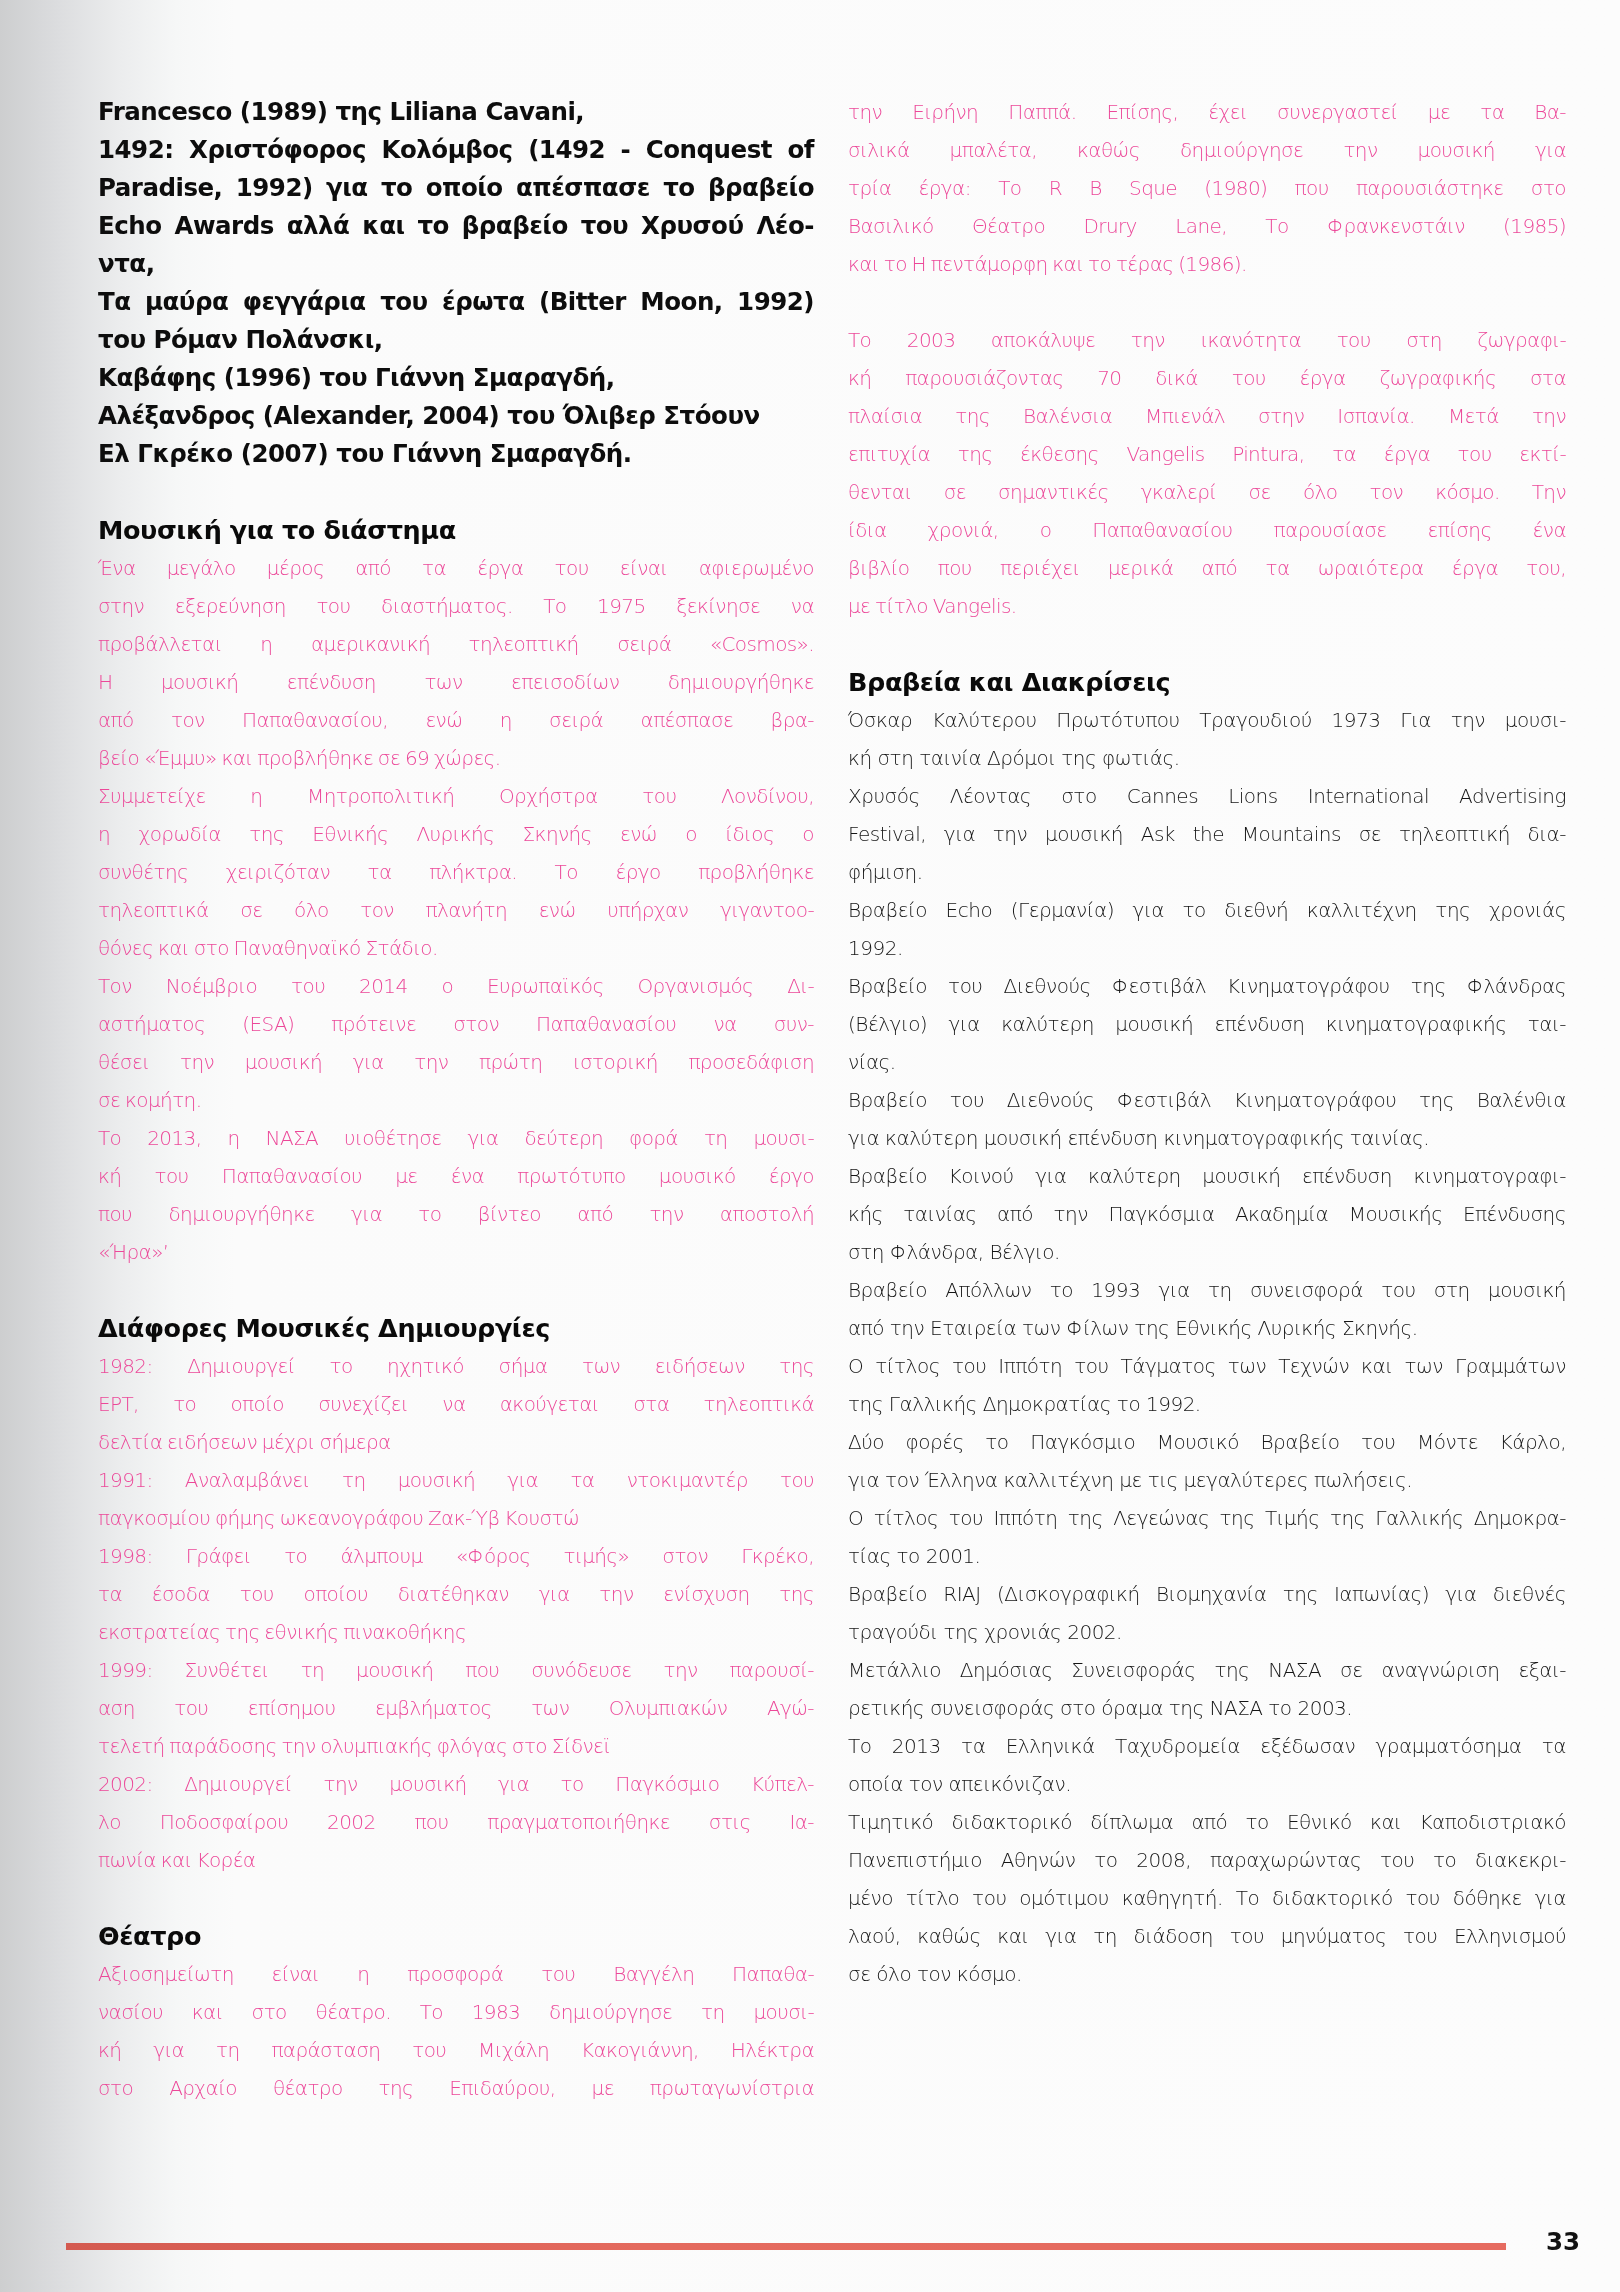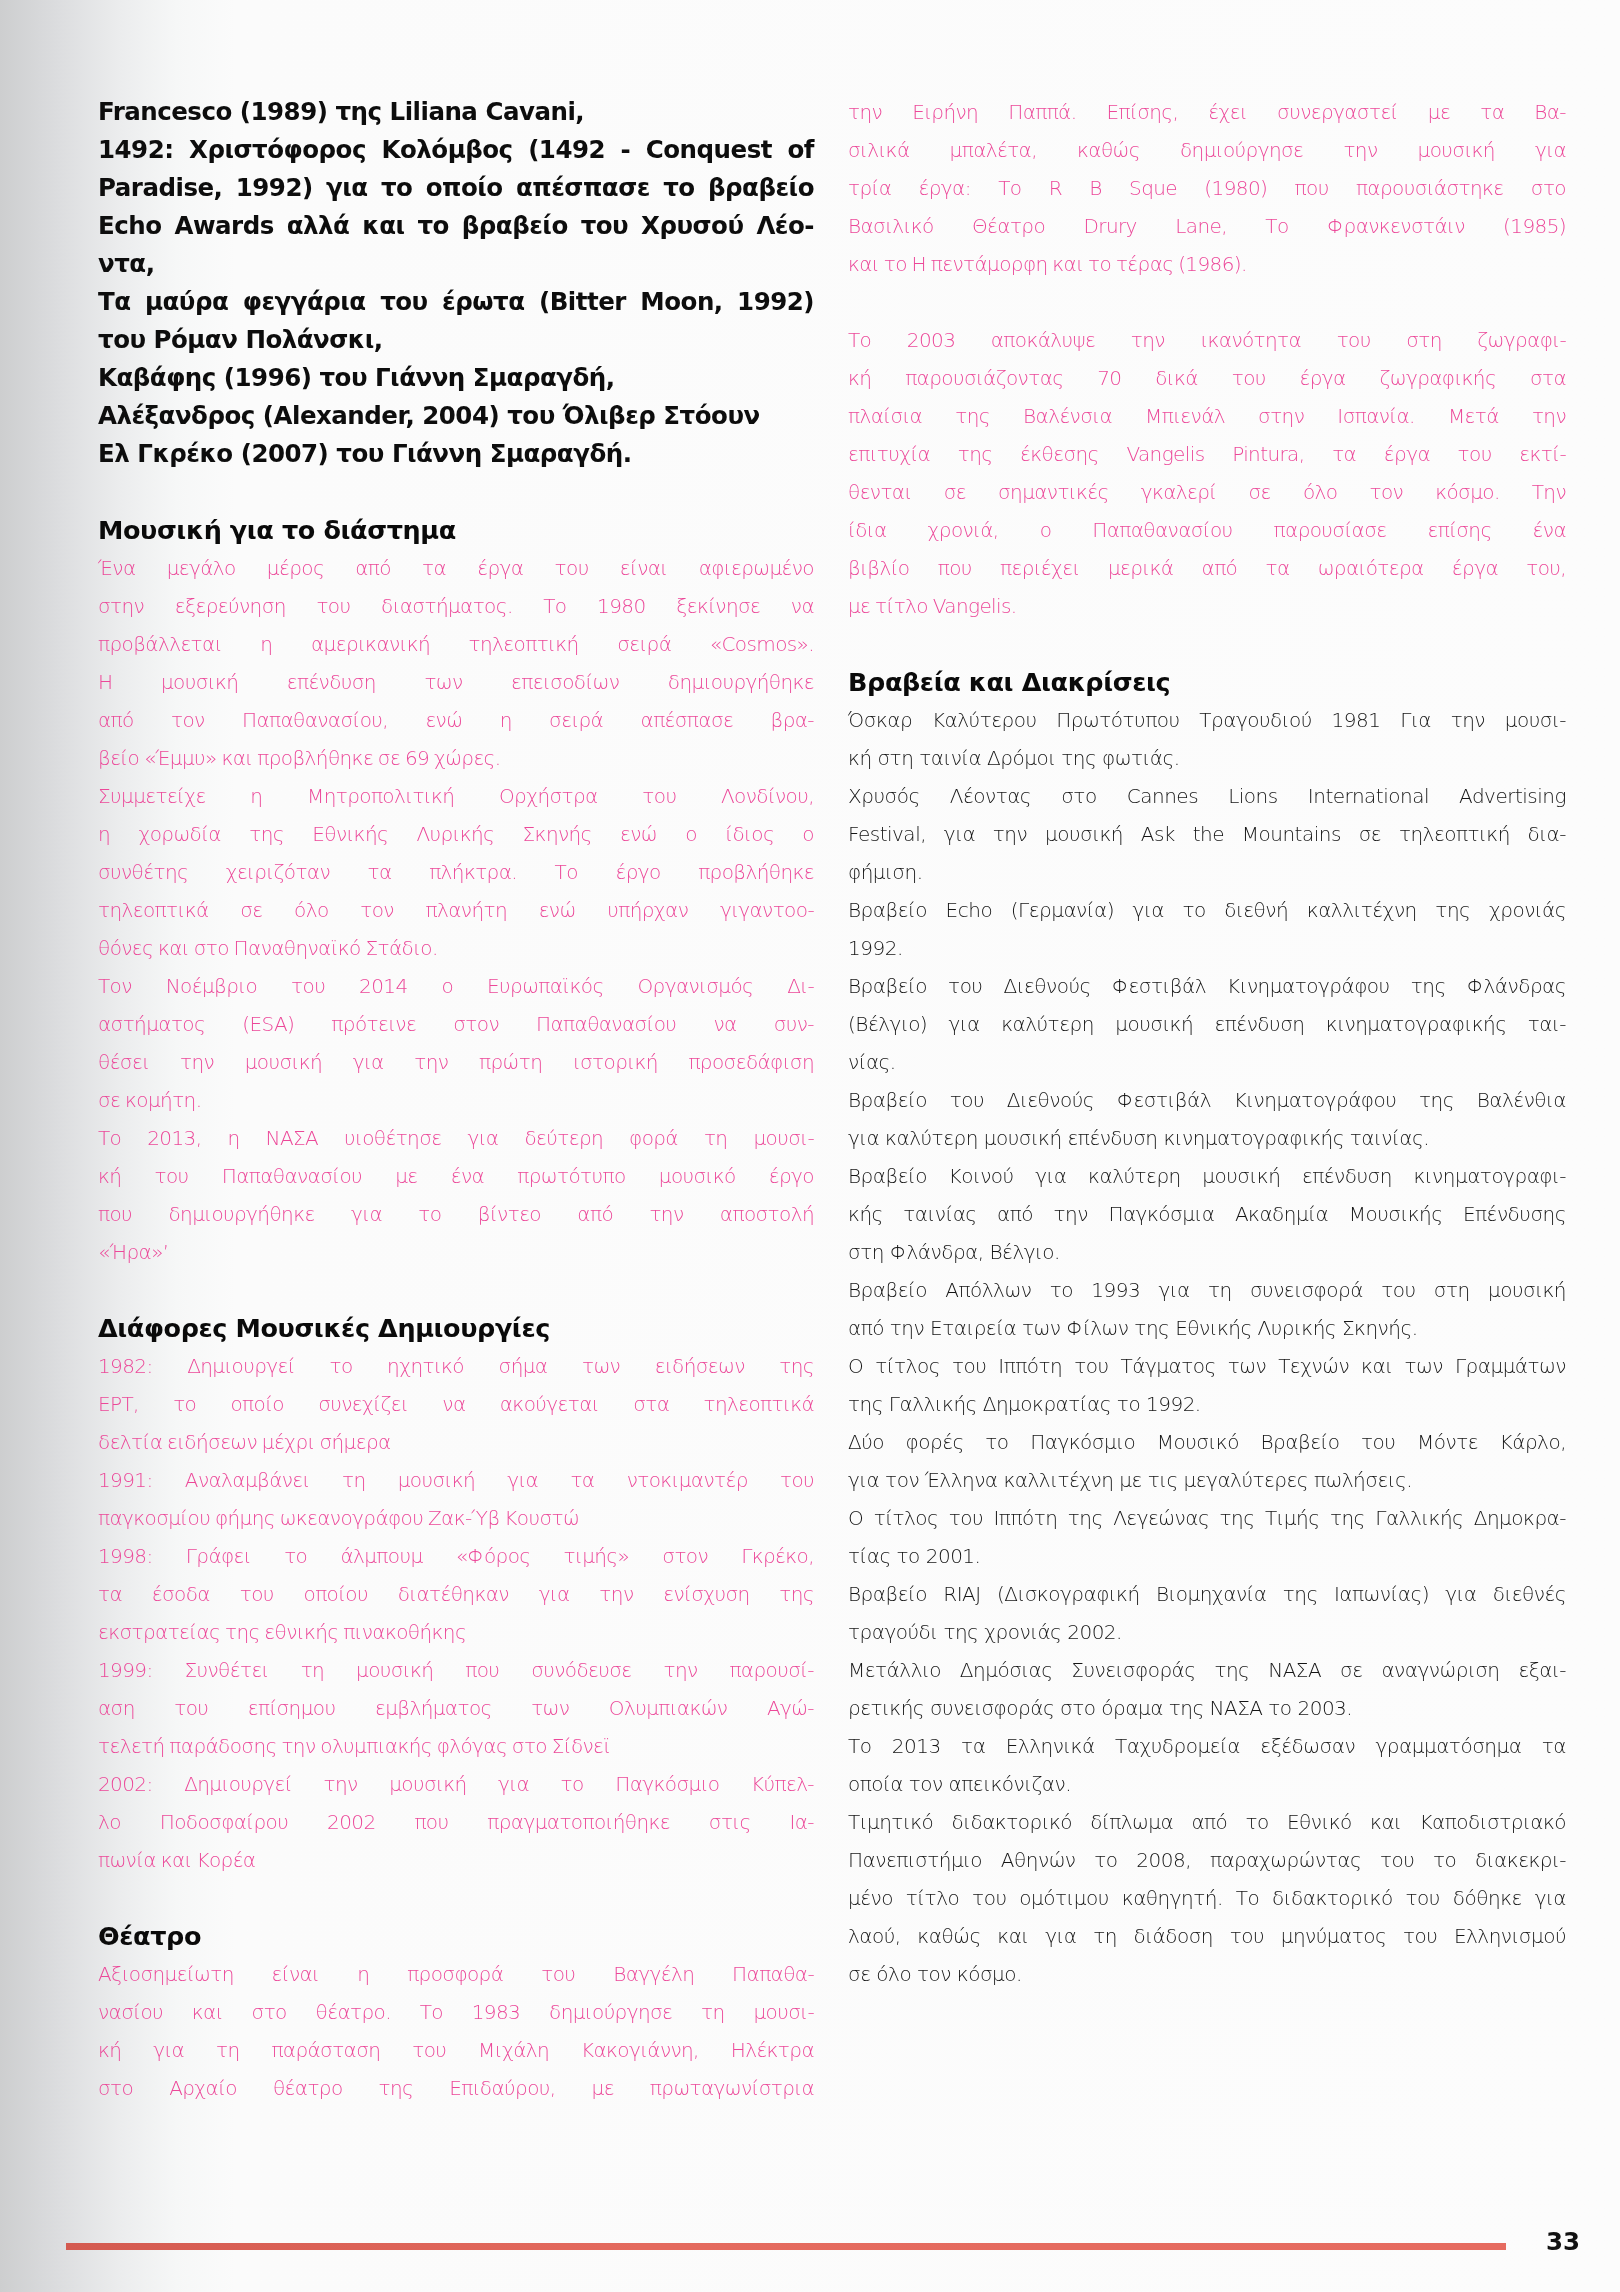--- a/index.html
+++ b/index.html
@@ -104,21 +104,21 @@
     <span class="line film-line last">Καβάφης (1996) του Γιάννη Σμαραγδή,</span>
     <span class="line film-line last">Αλέξανδρος (Alexander, 2004) του Όλιβερ Στόουν</span>
     <span class="line film-line last">Ελ Γκρέκο (2007) του Γιάννη Σμαραγδή.</span>
   </div>
 
   <span class="gap"></span>
 
   <div class="block">
     <span class="heading">Μουσική για το διάστημα</span>
     <span class="line body-line">Ένα μεγάλο μέρος από τα έργα του είναι αφιερωμένο</span>
-    <span class="line body-line">στην εξερεύνηση του διαστήματος. Το 1980 ξεκίνησε να</span>
+    <span class="line body-line">στην εξερεύνηση του διαστήματος. Το 1975 ξεκίνησε να</span>
     <span class="line body-line">προβάλλεται η αμερικανική τηλεοπτική σειρά «Cosmos».</span>
     <span class="line body-line">Η μουσική επένδυση των επεισοδίων δημιουργήθηκε</span>
     <span class="line body-line">από τον Παπαθανασίου, ενώ η σειρά απέσπασε βρα-</span>
     <span class="line body-line last">βείο «Έμμυ» και προβλήθηκε σε 69 χώρες.</span>
     <span class="line body-line">Συμμετείχε η Μητροπολιτική Ορχήστρα του Λονδίνου,</span>
     <span class="line body-line">η χορωδία της Εθνικής Λυρικής Σκηνής ενώ ο ίδιος ο</span>
     <span class="line body-line">συνθέτης χειριζόταν τα πλήκτρα. Το έργο προβλήθηκε</span>
     <span class="line body-line">τηλεοπτικά σε όλο τον πλανήτη ενώ υπήρχαν γιγαντοο-</span>
     <span class="line body-line last">θόνες και στο Παναθηναϊκό Στάδιο.</span>
     <span class="line body-line">Τον Νοέμβριο του 2014 ο Ευρωπαϊκός Οργανισμός Δι-</span>
@@ -184,21 +184,21 @@
     <span class="line body-line">βιβλίο που περιέχει μερικά από τα ωραιότερα έργα του,</span>
     <span class="line body-line last">με τίτλο Vangelis.</span>
   </div>
 
   <span class="gap"></span>
 
   <div class="block">
     <span class="heading">Βραβεία και Διακρίσεις</span>
 
     <div class="block">
-      <span class="line award-line">Όσκαρ Καλύτερου Πρωτότυπου Τραγουδιού 1981 Για την μουσι-</span>
+      <span class="line award-line">Όσκαρ Καλύτερου Πρωτότυπου Τραγουδιού 1973 Για την μουσι-</span>
       <span class="line award-line last">κή στη ταινία Δρόμοι της φωτιάς.</span>
     </div>
     <div class="block">
       <span class="line award-line">Χρυσός Λέοντας στο Cannes Lions International Advertising</span>
       <span class="line award-line">Festival, για την μουσική Ask the Mountains σε τηλεοπτική δια-</span>
       <span class="line award-line last">φήμιση.</span>
     </div>
     <div class="block">
       <span class="line award-line">Βραβείο Echo (Γερμανία) για το διεθνή καλλιτέχνη της χρονιάς</span>
       <span class="line award-line last">1992.</span>

